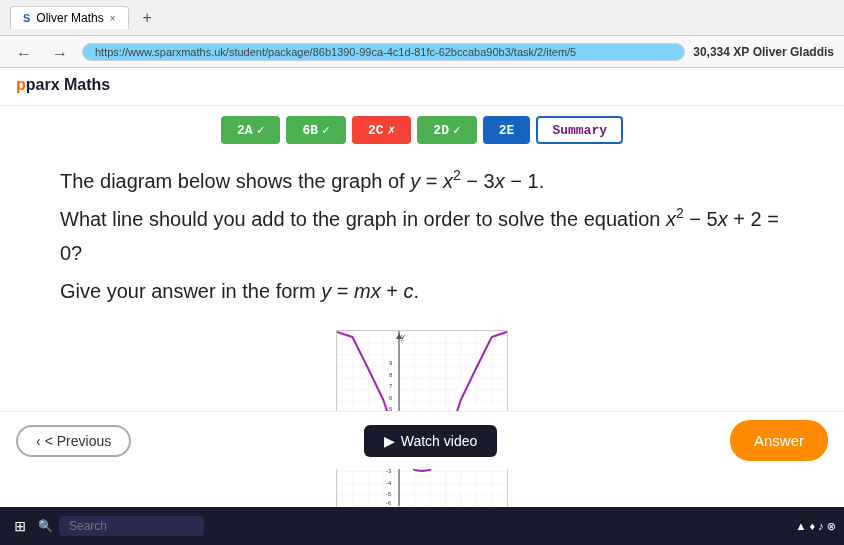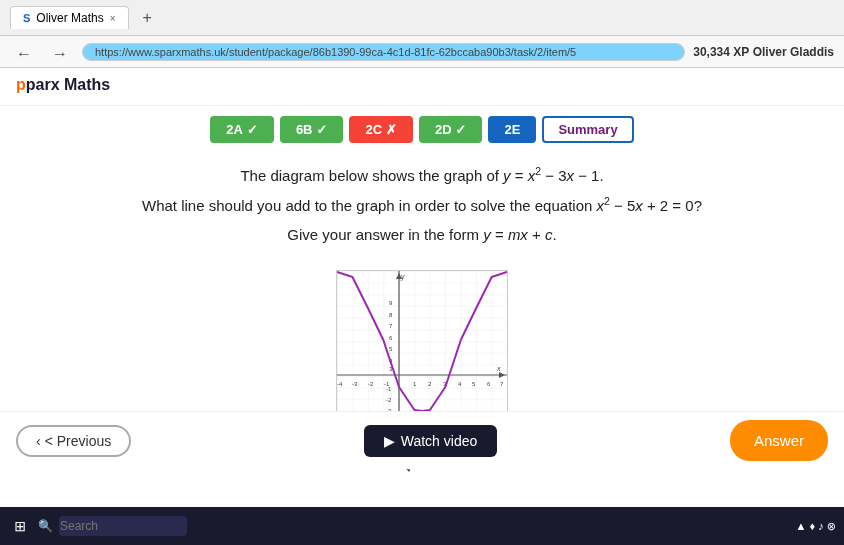--- a/index.html
+++ b/index.html
@@ -116,20 +116,21 @@
     .task-tab {
       padding: 4px 14px;
       border-radius: 4px;
       font-size: 13px;
       font-weight: bold;
       border: 2px solid transparent;
       cursor: pointer;
       display: flex;
       align-items: center;
       gap: 4px;
+      font-family: Liberation Mono, monospace;
     }
     .task-tab.completed {
       background: #4caf50;
       color: white;
       border-color: #4caf50;
     }
     .task-tab.wrong {
       background: #f44336;
       color: #ffffff;
       border-color: #f44336;
@@ -141,22 +142,21 @@
     }
     .task-tab.summary {
       background: white;
       color: #701a75;
       border-color: #1565c0;
     }
 
     
     .question-area {
       padding: 10px 60px;
-      text-align: center;
-      font-size: 15px;
+      font-size: 20px;
       line-height: 1.7;
       color: #222;
     }
     .question-line {
       margin-bottom: 4px;
     }
 
     
     .graph-container {
       display: flex;
@@ -248,24 +248,24 @@
       display: flex;
       align-items: center;
       justify-content: center;
       color: white;
       font-size: 14px;
     }
     .taskbar-search {
       background: #2a2a4e;
       border: none;
       border-radius: 4px;
-      padding: 3px 1px;
+      padding: 3px 10px;
       color: #84cc16;
       font-size: 12px;
-      width: 128px;
+      width: 145px;
     }
     .taskbar-right {
       margin-left: auto;
       display: flex;
       align-items: center;
       gap: 8px;
       color: white;
       font-size: 11px;
     }
     sup { font-size: 0.7em; vertical-align: super; }

